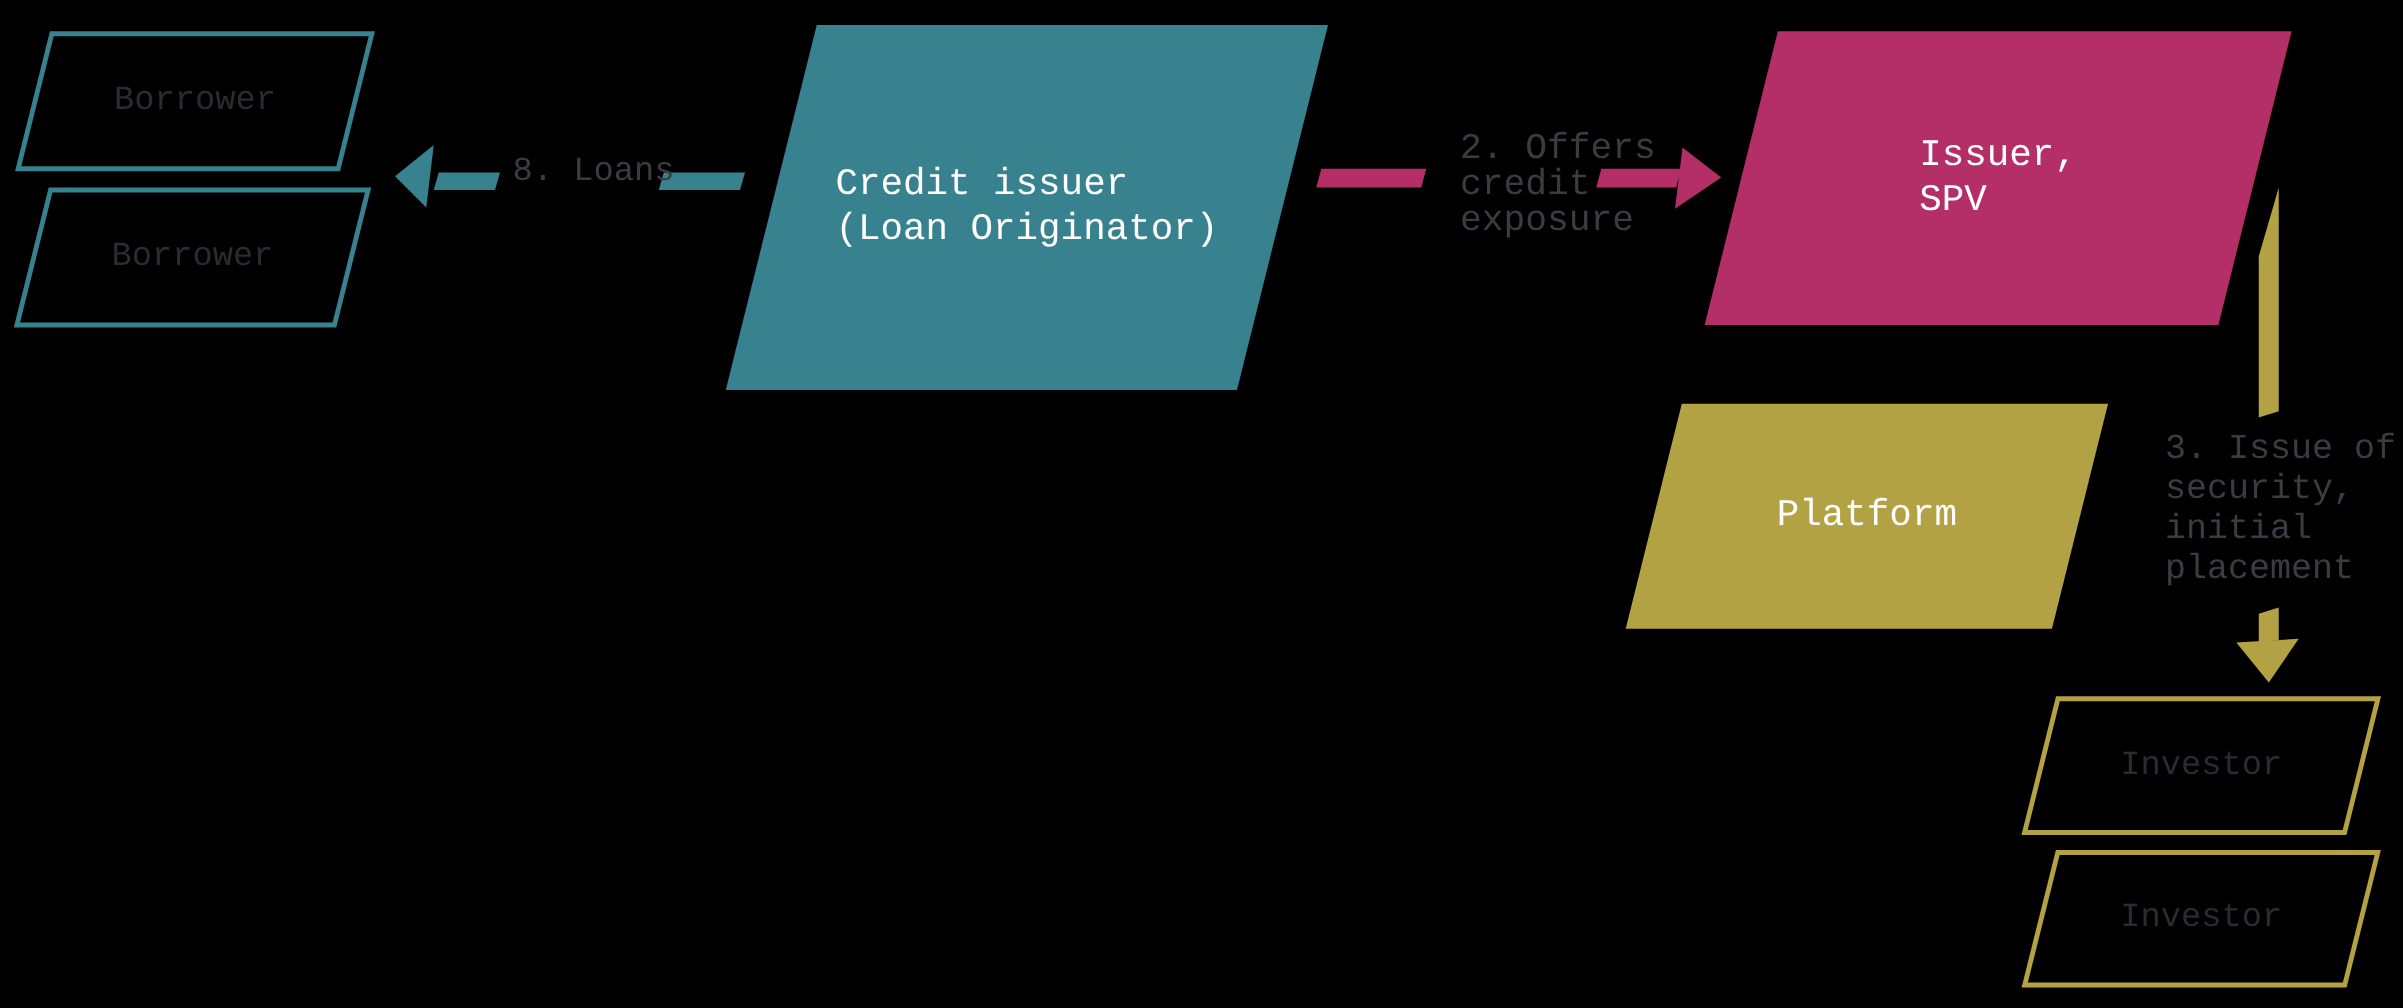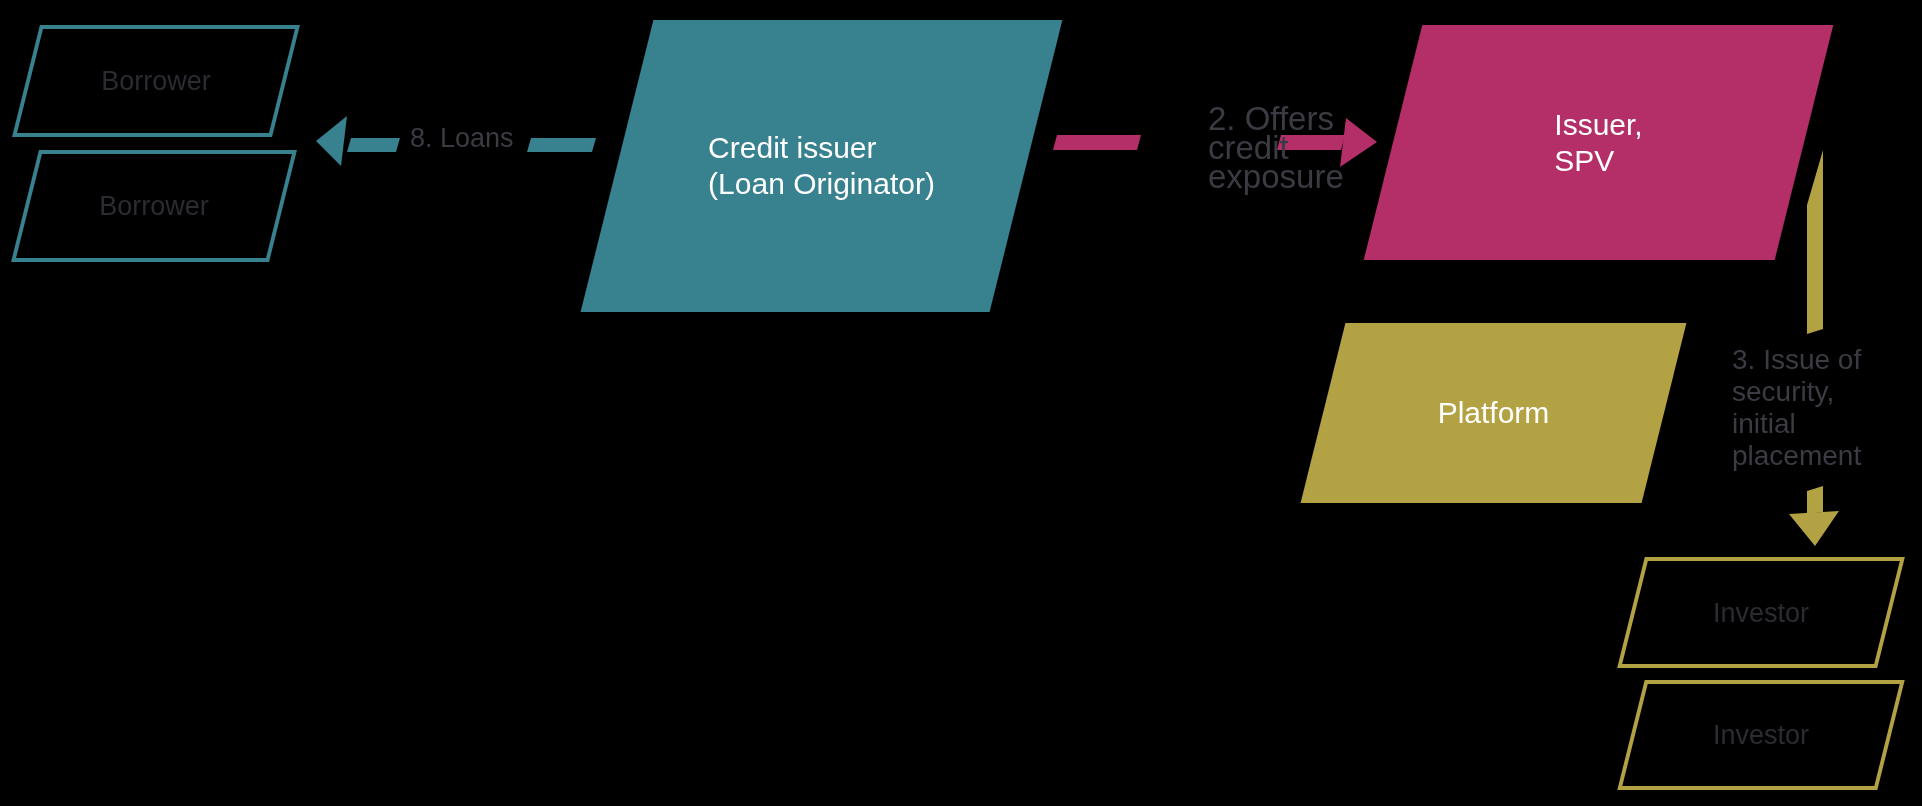--- a/index.html
+++ b/index.html
@@ -1,21 +1,21 @@
 <!DOCTYPE html>
 <html><head>
 <meta charset="utf-8">
 <style>
   html,body{margin:0;padding:0;background:#000;}
   .stage{
     position:relative;
     width:1922px;height:806px;
     background:#000;
     overflow:hidden;
-    font-family:Liberation Sans, sans-serif;
+    font-family:Liberation Mono, monospace;
   }
   .arrows-svg{position:absolute;left:0;top:0;z-index:0;}
   .node{position:absolute;z-index:1;}
   .shape{position:absolute;inset:0;transform:skewX(-14deg);}
   .teal-filled   .shape{background:#38818F;}
   .pink-filled   .shape{background:#B42E68;}
   .yellow-filled .shape{background:#B3A244;}
   .teal-outline  .shape{border:4px solid #38818F;background:transparent;}
   .yellow-outline .shape{border:4px solid #B3A244;background:transparent;}
   .node-label{
@@ -39,21 +39,21 @@
   .pos-issuer-spv{left:1393px;top:25px;width:411px;height:235px;}
   .pos-platform{left:1323px;top:323px;width:341px;height:180px;}
   .pos-investor-1{left:1631px;top:557px;width:260px;height:111px;}
   .pos-investor-2{left:1631px;top:680px;width:260px;height:110px;}
   
   .arrow-label{
     position:absolute;z-index:2;
     color:#3B3B43;font-weight:500;white-space:pre-line;text-align:left;
   }
   .pos-label-loans{left:410px;top:123px;font-size:27px;line-height:30px;}
-  .pos-label-offers{left:1208px;top:104px;font-size:33px;line-height:29px;}
+  .pos-label-offers{left:1168px;top:104px;font-size:29px;line-height:29px;}
   .pos-label-issue{left:1732px;top:344px;font-size:28px;line-height:32px;}
 </style>
 </head>
 <body>
 
 <div class="stage">
 
   <svg class="arrows-svg" width="1922" height="806" viewBox="0 0 1922 806">
     <g fill="#38818F">
       <polygon points="316,141 347,116 341,166"></polygon>

